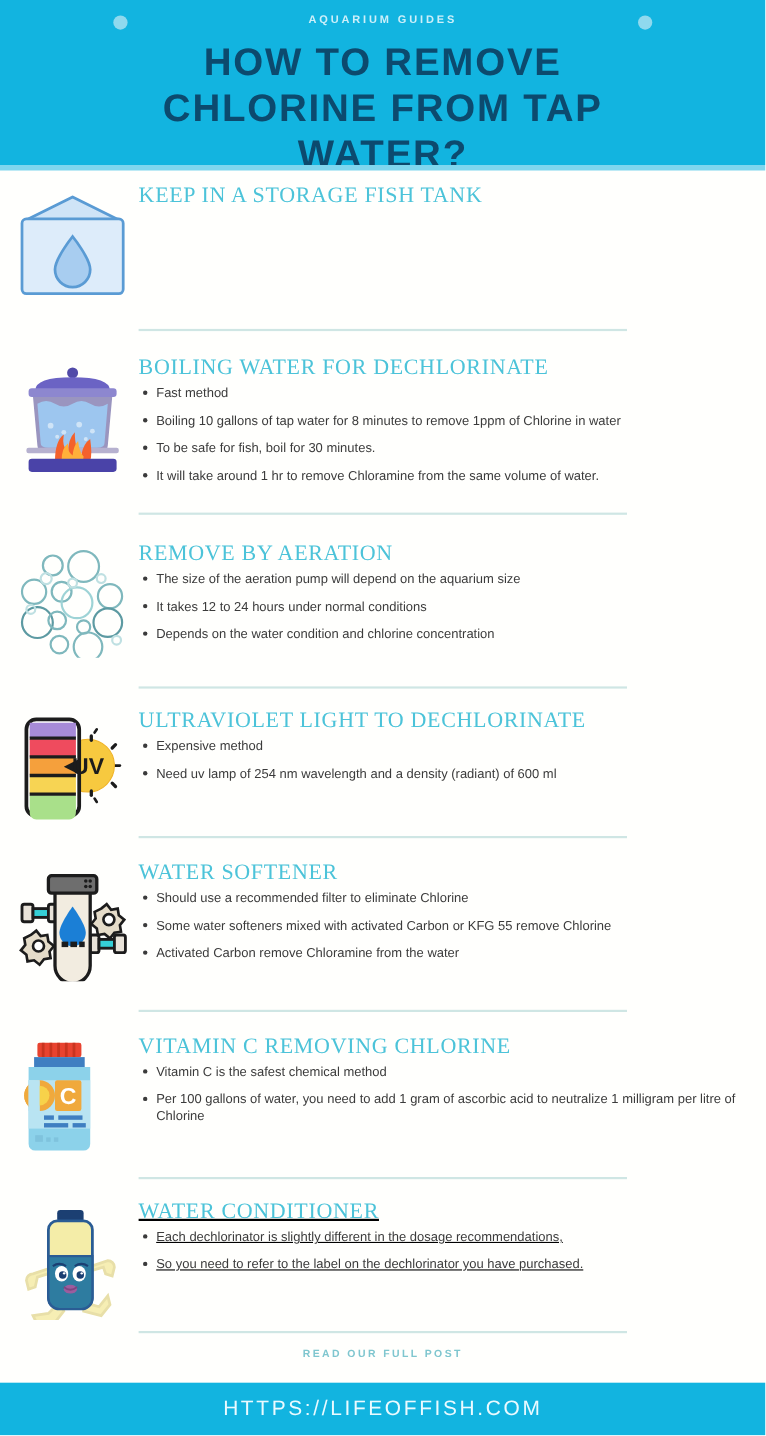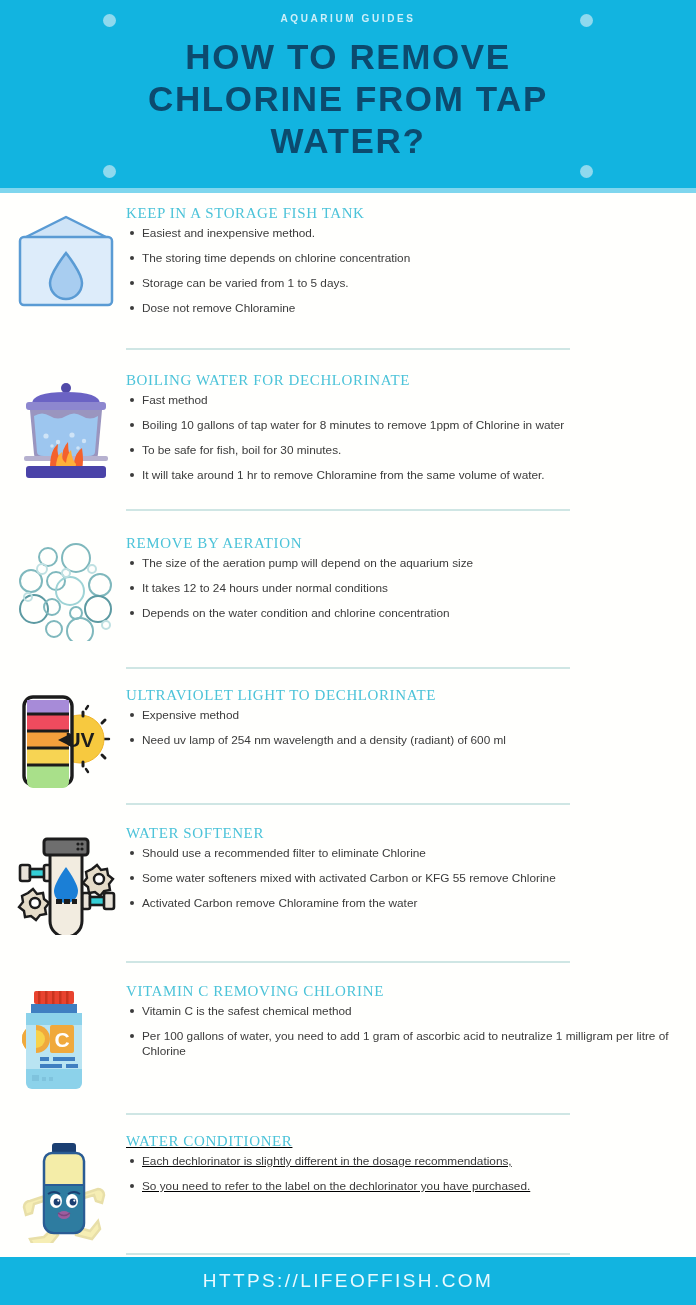--- a/index.html
+++ b/index.html
@@ -17,21 +17,21 @@
     height: 1305px;
     margin: 0 auto;
     background: #fffffd;
     overflow: hidden;
   }
 
   
   .header {
     position: relative;
     width: 696px;
-    height: 188px;
+    height: 150px;
     background: #12b4e0;
     box-sizing: border-box;
     padding-top: 13px;
     overflow: hidden;
   }
   .header-underline {
     width: 696px;
     height: 5px;
     background: #7fd6ee;
   }
@@ -84,21 +84,21 @@
     align-items: flex-start;
     padding-top: 6px;
   }
   .text-col {
     flex: 1;
     padding-right: 10px;
   }
   .section-title {
     color: #4cc3d9;
     font-family: "Liberation Serif", serif;
-    font-size: 15px;
+    font-size: 20px;
     letter-spacing: 0.6px;
     margin: 0 0 4px 0;
     font-weight: 400;
     white-space: nowrap;
   }
   ul.bullets {
     list-style: none;
     margin: 0;
     padding: 0;
   }
@@ -184,26 +184,20 @@
         <span>
           <svg width="104" height="104" viewBox="0 0 104 104">
             <path d="M8 28 L52 6 L96 28 Z" fill="#cfe4f7" stroke="#5a9bd4" stroke-width="2.5" stroke-linejoin="round"></path>
             <rect x="6" y="26" width="92" height="68" rx="4" fill="#ddecfa" stroke="#5a9bd4" stroke-width="2.5"></rect>
             <path d="M52 42 C52 42 36 62 36 72 A16 16 0 0 0 68 72 C68 62 52 42 52 42 Z" fill="#a8cdf0" stroke="#5a9bd4" stroke-width="2.5"></path>
           </svg>
         </span>
       </div>
       <div class="text-col">
         <h2 class="section-title">KEEP IN A STORAGE FISH TANK</h2>
-        <ul class="bullets">
-          <li>Easiest and inexpensive method.</li>
-          <li>The storing time depends on chlorine concentration</li>
-          <li>Storage can be varied from 1 to 5 days.</li>
-          <li>Dose not remove Chloramine</li>
-        </ul>
       </div>
     </div>
     <div class="divider" style="margin-top:22px;"></div>
 
     <div class="section" style="margin-top:22px;">
       <div class="icon-col">
         <span>
           <svg width="104" height="104" viewBox="0 0 104 104">
             <ellipse cx="52" cy="10" rx="5" ry="5" fill="#514aa8"></ellipse>
             <path d="M18 26 Q18 14 52 14 Q86 14 86 26 Z" fill="#6b63c4"></path>

